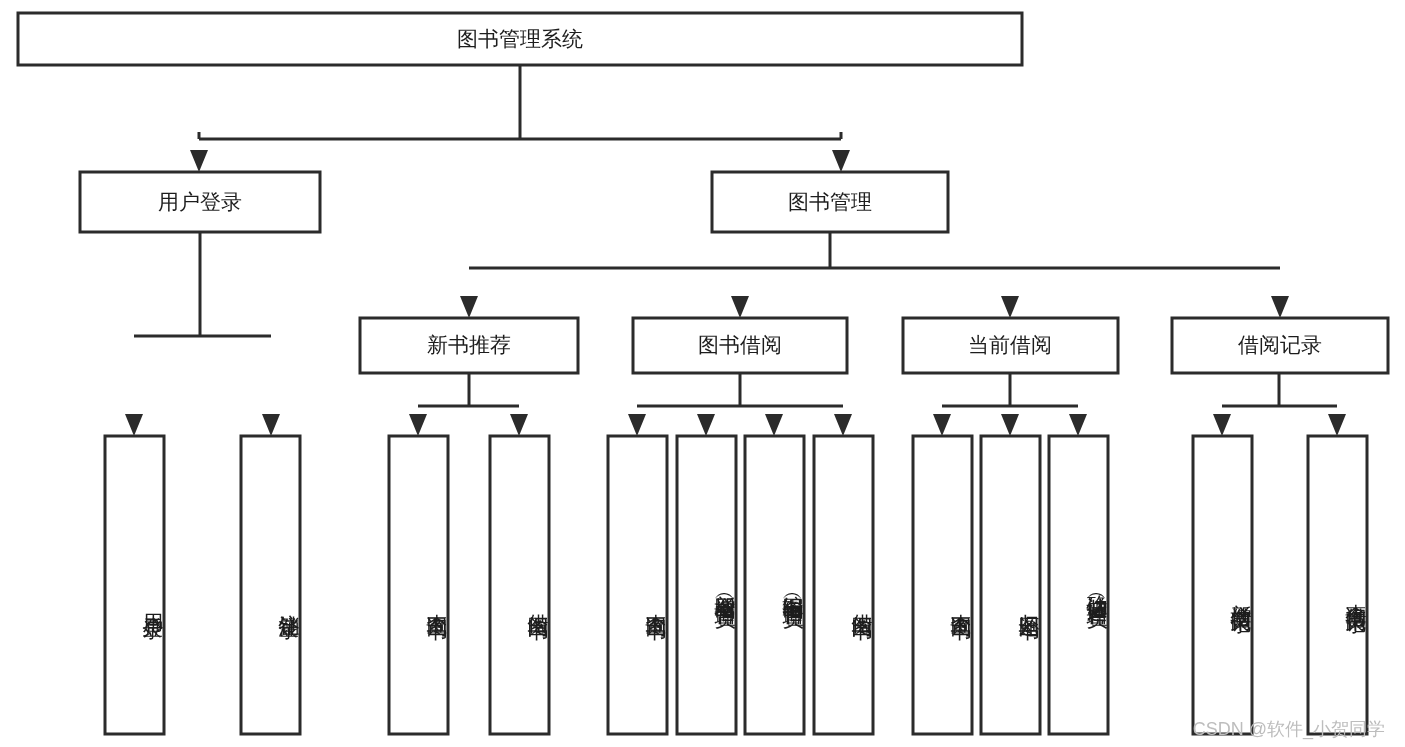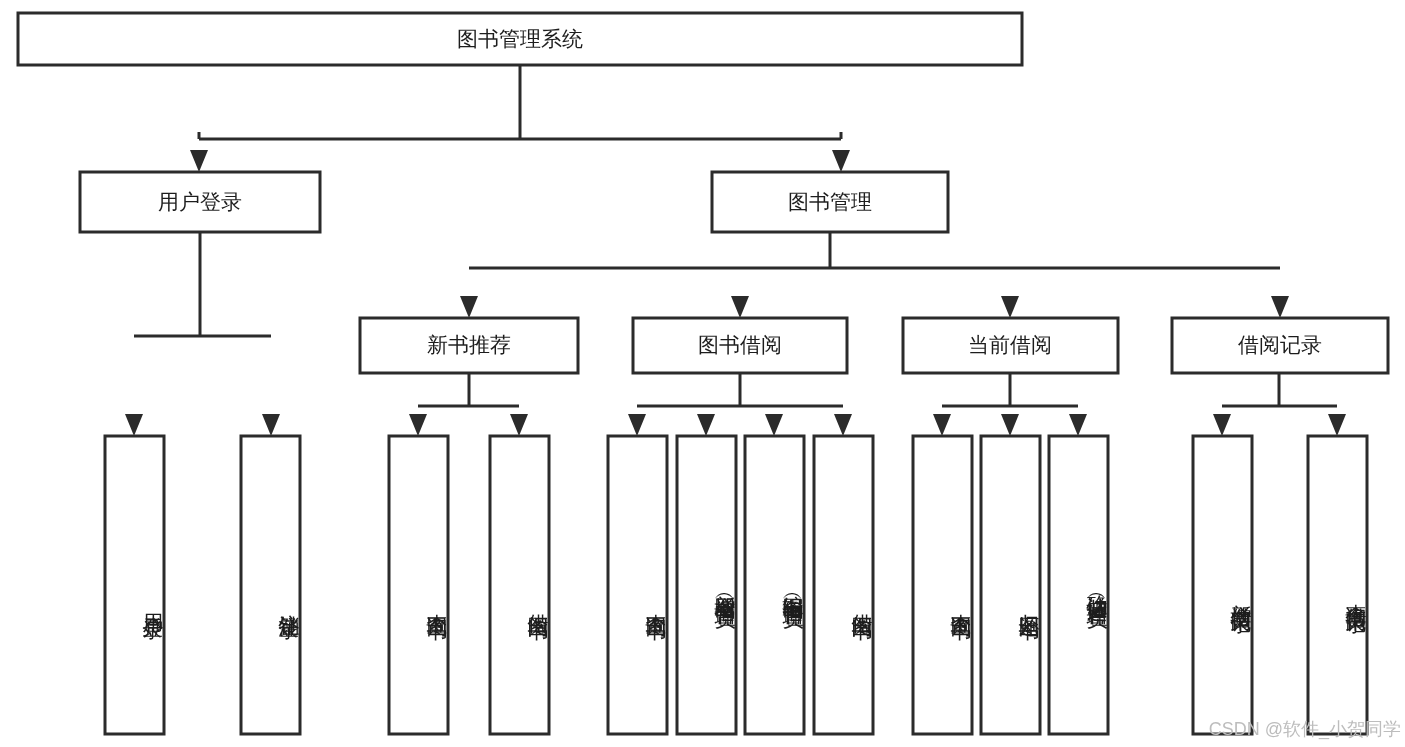--- a/index.html
+++ b/index.html
@@ -60,21 +60,21 @@
     line-height: 1;
     white-space: nowrap;
     display: flex;
     align-items: flex-start;
     justify-content: center;
     pointer-events: none;
     user-select: none;
   }
   .watermark {
     position: absolute;
-    right: 4px;
+    right: 20px;
     bottom: 6px;
     font-family: "Liberation Sans", sans-serif;
     font-size: 18px;
     color: #bdbdbd;
     white-space: nowrap;
     user-select: none;
   }
 </style>
 </head>
 <body>

